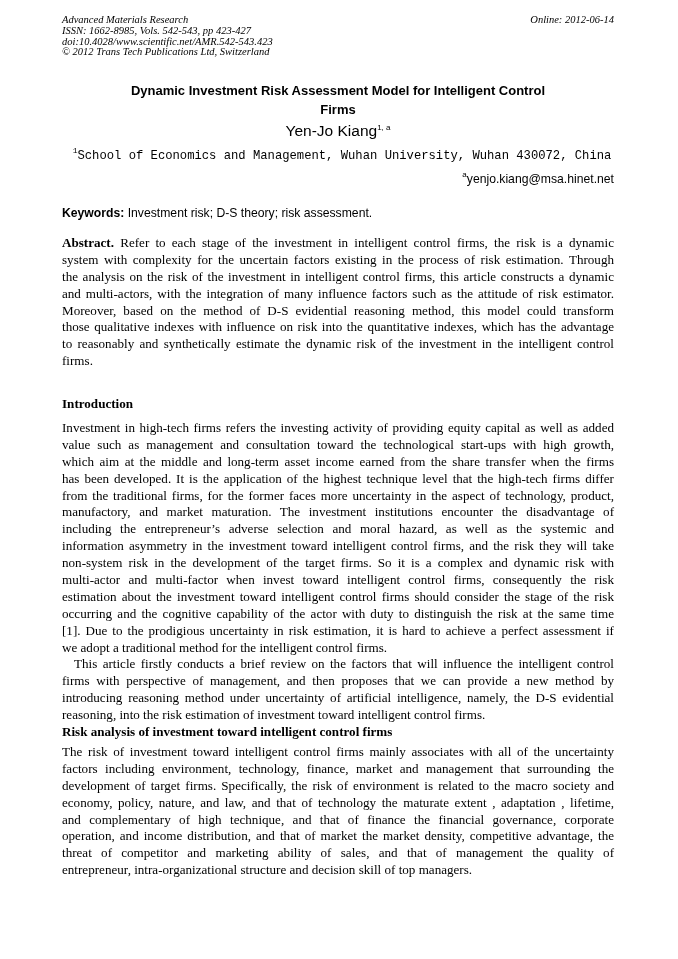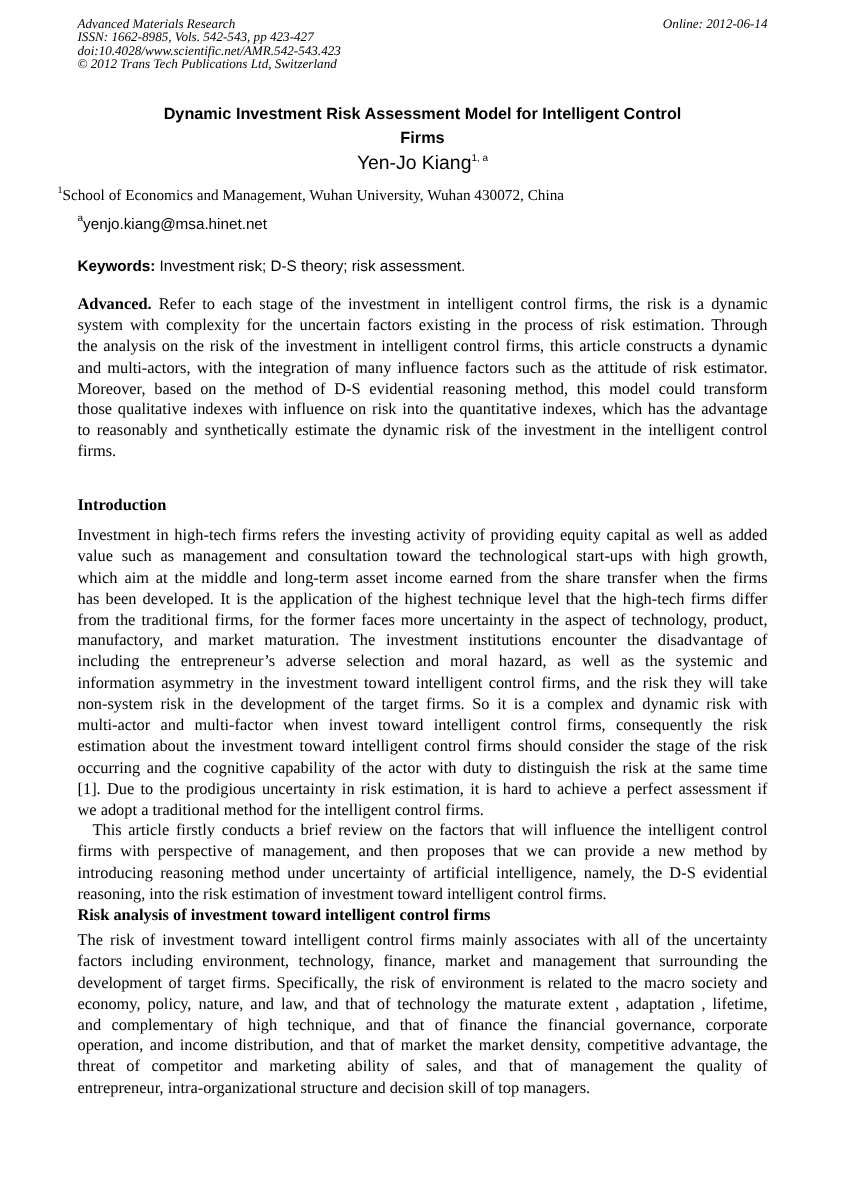--- a/index.html
+++ b/index.html
@@ -5,23 +5,23 @@
   html, body { margin: 0; padding: 0; background: #ffffff; }
   body { width: 678px; height: 959px; position: relative; overflow: hidden; color: #000; }
   .hdr { position: absolute; font-family: "Liberation Serif", serif; font-style: italic; font-size: 10.5px; line-height: 10.8px; }
   .hdr-left { left: 62px; top: 15px; }
   .hdr-right { right: 64px; top: 15px; }
   .title { position: absolute; left: 62px; width: 552px; top: 82px; text-align: center;
            font-family: "Liberation Sans", sans-serif; font-weight: bold; font-size: 13px; line-height: 18.5px; }
   .author { position: absolute; left: 62px; width: 552px; top: 122px; text-align: center;
             font-family: "Liberation Sans", sans-serif; font-size: 15.5px; line-height: 18px; }
   .author sup, .affil sup, .email sup { font-size: 8px; vertical-align: 6px; line-height: 0; }
-  .affil { position: absolute; left: 46px; width: 552px; top: 149px; 
-           font-family: Liberation Serif, serif; font-size: 12.2px; line-height: 15px; }
-  .email { position: absolute; left: 62px; width: 552px; top: 172px; text-align: left;
+  .affil { position: absolute; left: 66px; width: 552px; top: 149px; text-align: center;
+           font-family: Liberation Mono, monospace; font-size: 12.2px; line-height: 15px; }
+  .email { position: absolute; left: 62px; width: 552px; top: 172px; text-align: right;
            font-family: "Liberation Sans", sans-serif; font-size: 12.2px; line-height: 15px; }
   .keywords { position: absolute; left: 62px; top: 206px; font-family: "Liberation Sans", sans-serif; font-size: 12.2px; line-height: 15px; }
   .keywords b { font-weight: bold; }
   .body { position: absolute; left: 62px; width: 552px; font-family: "Liberation Serif", serif; font-size: 13.1px; line-height: 16.9px; }
   .line { display: block; text-align: justify; text-align-last: justify; white-space: nowrap; height: 16.9px; }
   .line.last { text-align-last: left; }
   .line.indent { text-indent: 12px; }
   .abstract { top: 235px; }
   .intro-head { top: 396px; font-weight: bold; }
   .intro { top: 420px; }
@@ -47,21 +47,21 @@
 
 <div class="author"><span>Yen-Jo Kiang</span><sup>1, a</sup></div>
 
 <div class="affil"><sup>1</sup><span>School of Economics and Management, Wuhan University, Wuhan 430072, China</span></div>
 
 <div class="email"><sup>a</sup><span>yenjo.kiang@msa.hinet.net</span></div>
 
 <div class="keywords"><b>Keywords:</b><span> Investment risk; D-S theory; risk assessment.</span></div>
 
 <div class="body abstract">
-  <span class="line"><span class="lbl">Advanced.</span><span> Refer to each stage of the investment in intelligent control firms, the risk is a dynamic</span></span>
+  <span class="line"><span class="lbl">Abstract.</span><span> Refer to each stage of the investment in intelligent control firms, the risk is a dynamic</span></span>
   <span class="line">system with complexity for the uncertain factors existing in the process of risk estimation. Through</span>
   <span class="line">the analysis on the risk of the investment in intelligent control firms, this article constructs a dynamic</span>
   <span class="line">and multi-actors, with the integration of many influence factors such as the attitude of risk estimator.</span>
   <span class="line">Moreover, based on the method of D-S evidential reasoning method, this model could transform</span>
   <span class="line">those qualitative indexes with influence on risk into the quantitative indexes, which has the advantage</span>
   <span class="line">to reasonably and synthetically estimate the dynamic risk of the investment in the intelligent control</span>
   <span class="line last">firms.</span>
 </div>
 
 <div class="body intro-head">Introduction</div>

